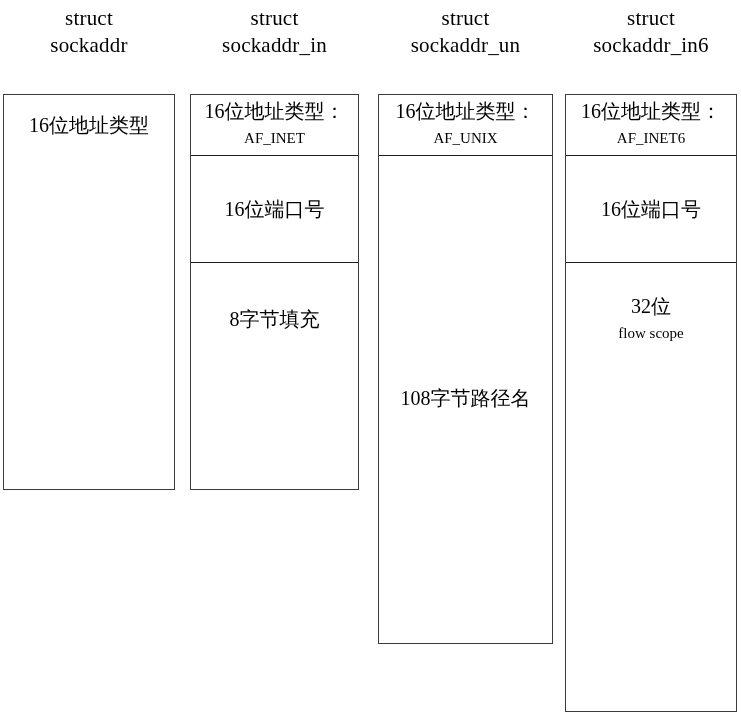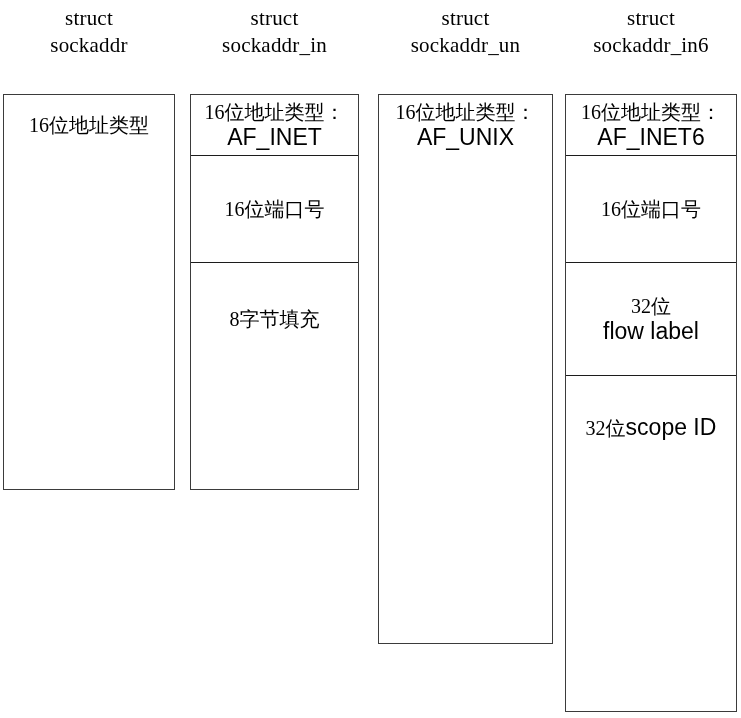--- a/index.html
+++ b/index.html
@@ -62,22 +62,22 @@
   }
   .field-label {
     font-family: "Liberation Serif", "DejaVu Serif", serif;
     font-size: 20px;
     line-height: 25px;
     white-space: pre-line;
     text-align: center;
     display: block;
   }
   .field-label .mono {
-    font-family: Liberation Sans, sans-serif;
-    font-size: 23px;
+    font-family: Liberation Serif, serif;
+    font-size: 15px;
     letter-spacing: 0px;
   }
 
   
   #col-0 { left: 3px;   width: 172px; }
   #col-1 { left: 190px; width: 169px; }
   #col-2 { left: 378px; width: 175px; }
   #col-3 { left: 565px; width: 172px; }
 
   #box-0 { top: 94px; height: 396px; }
@@ -116,35 +116,35 @@
     </div>
   </div>
 
   <div class="column" id="col-2">
     <div class="col-title">struct
 sockaddr_un</div>
     <div class="struct-box" id="box-2">
       <div class="field" style="height:61px">
         <span class="field-label">16位地址类型：<br><span class="mono">AF_UNIX</span></span>
       </div>
+      <div class="field" style="height:485px">
+        <span class="field-label">108字节路径名</span>
+      </div>
     </div>
   </div>
 
   <div class="column" id="col-3">
     <div class="col-title">struct
 sockaddr_in6</div>
     <div class="struct-box" id="box-3">
       <div class="field" style="height:61px">
         <span class="field-label">16位地址类型：<br><span class="mono">AF_INET6</span></span>
       </div>
       <div class="field" style="height:107px">
         <span class="field-label">16位端口号</span>
       </div>
       <div class="field" style="height:113px">
-        <span class="field-label" id="flowlabel-text">32位<br><span class="mono">flow label</span></span>
-      </div>
-      <div class="field" style="height:104px">
-        <span class="field-label" id="scopeid-text">32位<span class="mono">scope ID</span></span>
+        <span class="field-label" id="flowlabel-text">32位<br><span class="mono">flow scope</span></span>
       </div>
     </div>
   </div>
 
 </div>
 
 </body></html>

